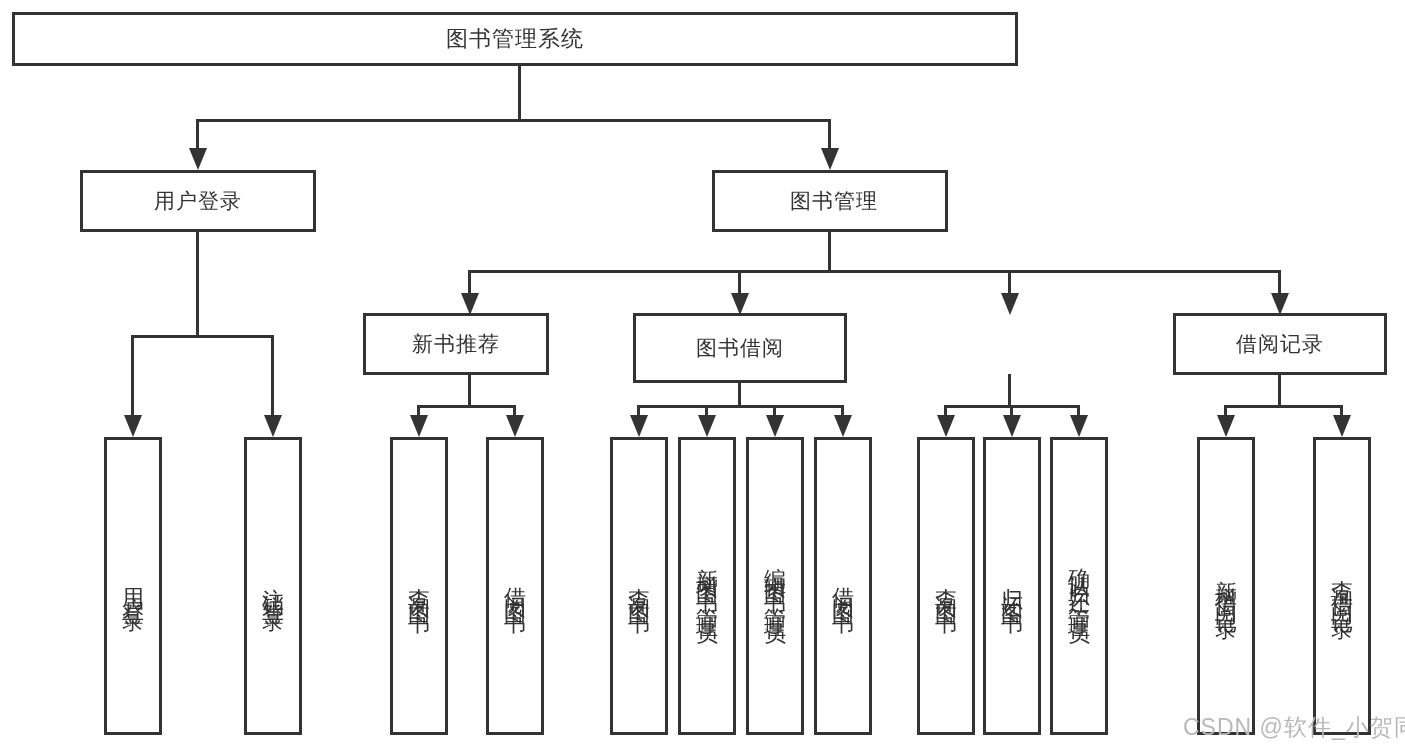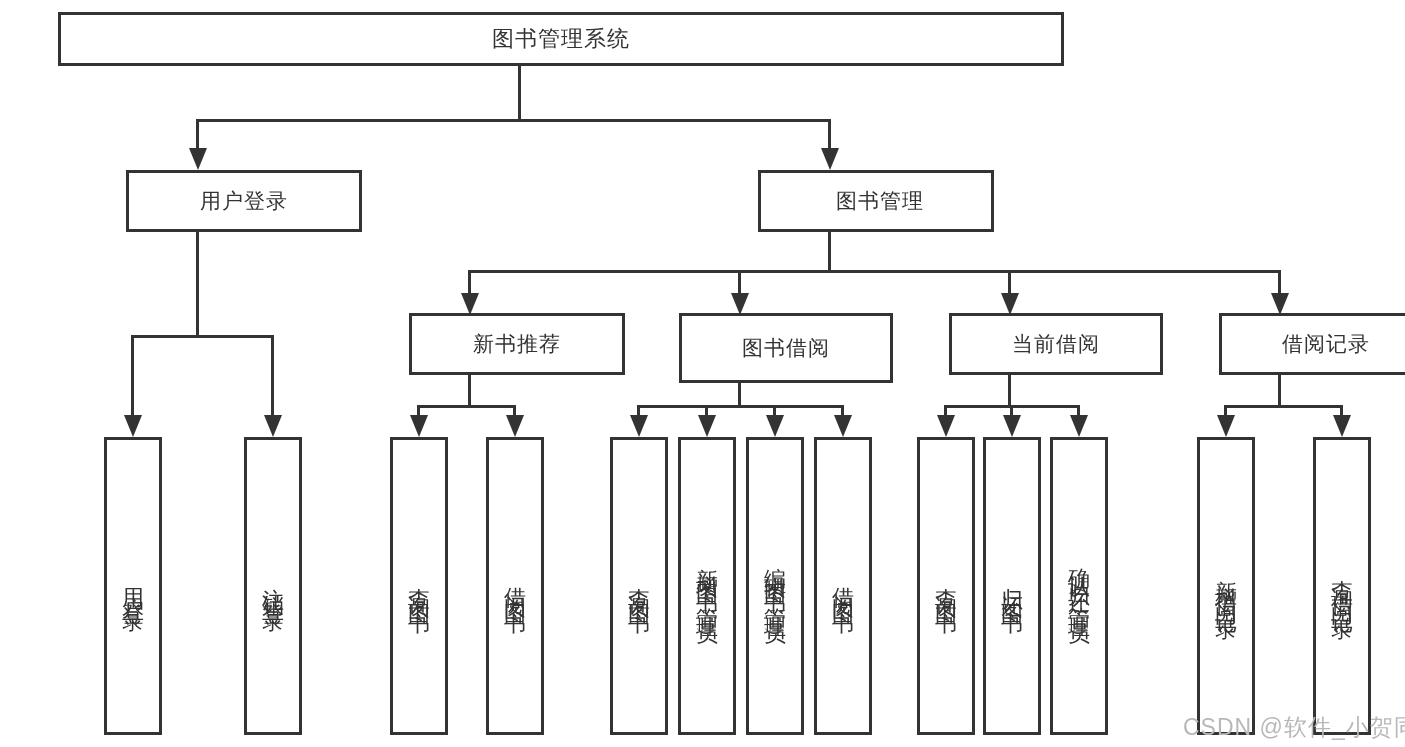--- a/index.html
+++ b/index.html
@@ -6,21 +6,21 @@
   #canvas{
     position:relative;width:1405px;height:747px;background:#ffffff;
     font-family:"Liberation Sans","DejaVu Sans",sans-serif;color:#333333;
     overflow:hidden;
   }
   .node{
     position:absolute;box-sizing:border-box;background:#ffffff;
     border:3px solid #333333;display:flex;align-items:center;justify-content:center;
     z-index:2;
   }
-  .node.h-label{font-size:21px;letter-spacing:1px;margin-left:46px;}
+  .node.h-label{font-size:21px;letter-spacing:1px;}
   .node.root{font-size:22px;}
   .leaf{
     width:58px;height:298px;top:437px;
   }
   .leaf .vtext{
     writing-mode:vertical-rl;text-orientation:mixed;
     font-size:22px;letter-spacing:8px;line-height:50px;
     white-space:nowrap;
   }
   .vline{position:absolute;width:3px;background:#333333;z-index:1;}
@@ -45,31 +45,28 @@
   </div>
 
   <div class="node h-label" style="left:80px;top:170px;width:236px;height:62px;">
     <span>用户登录</span>
   </div>
 
   <div class="node h-label" style="left:712px;top:170px;width:236px;height:62px;padding-left:8px;">
     <span>图书管理</span>
   </div>
 
-  <div class="node h-label" style="left:363px;top:313px;width:216px;height:62px;">
+  <div class="node h-label" style="left:363px;top:313px;width:186px;height:62px;">
     <span>新书推荐</span>
   </div>
 
   <div class="node h-label" style="left:633px;top:313px;width:214px;height:70px;">
     <span>图书借阅</span>
   </div>
 
-  <div class="node h-label" style="left:903px;top:313px;width:214px;height:62px;">
-    <span>当前借阅</span>
-  </div>
 
   <div class="node h-label" style="left:1173px;top:313px;width:214px;height:62px;">
     <span>借阅记录</span>
   </div>
 
   <div class="node leaf" style="left:104px;">
     <span class="vtext">用户登录</span>
   </div>
   <div class="node leaf" style="left:244px;">
     <span class="vtext">注销登录</span>

